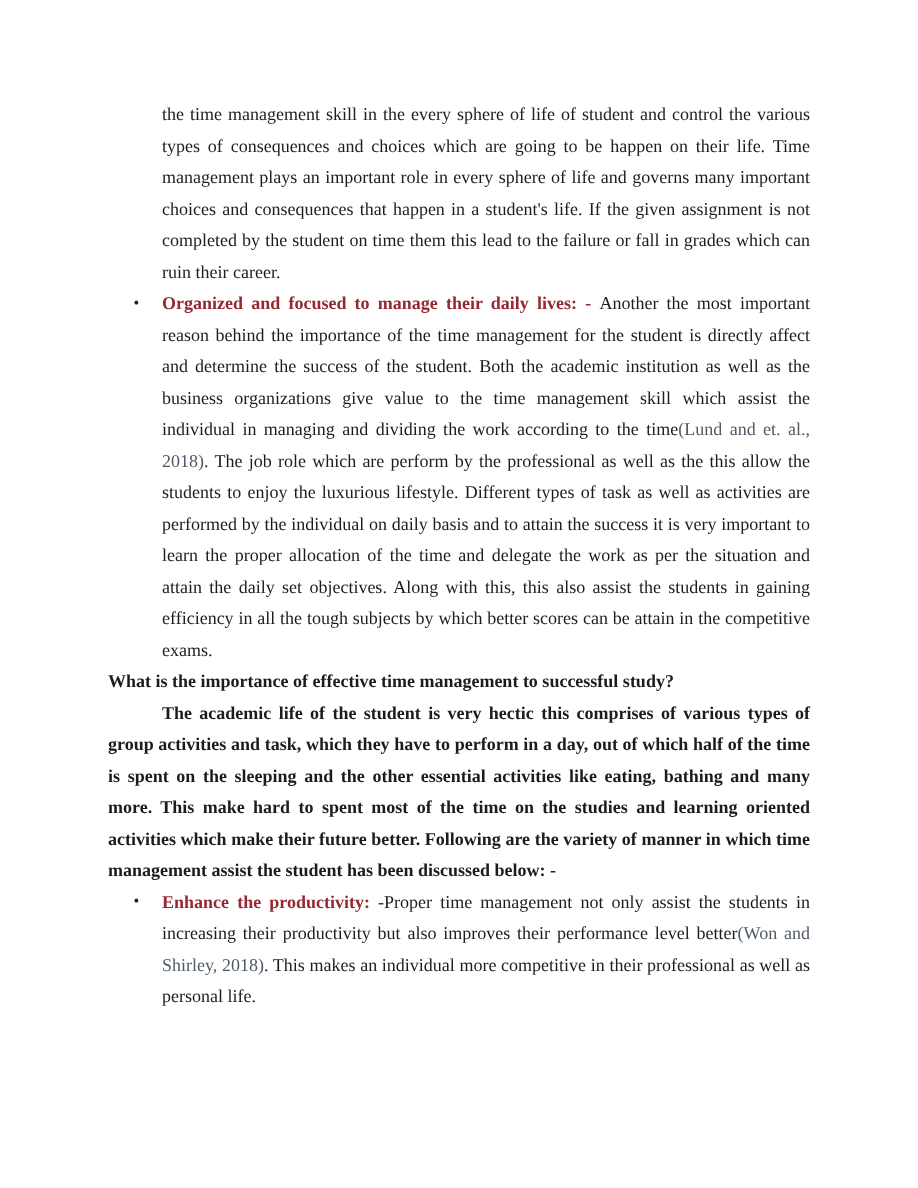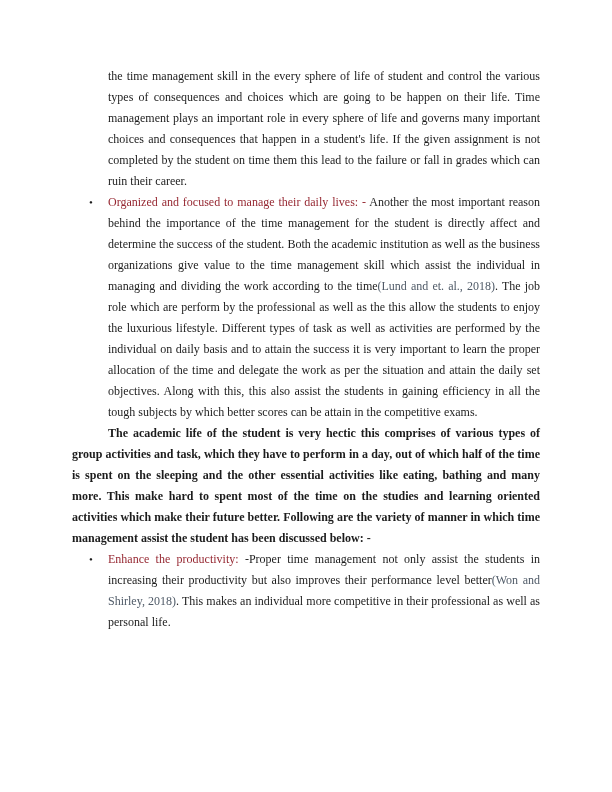--- a/index.html
+++ b/index.html
@@ -38,29 +38,30 @@
     top: 0;
     font-size: 11px;
     color: var(--text-color, #1c1c1c);
   }
   .block.heading {
     text-align: left;
     font-weight: bold;
   }
   .block.para { text-indent: 36px; font-weight: bold; }
   .seg-lead {
-    font-weight: normal;
+    font-weight: bold;
     color: var(--accent-red, #962832);
   }
   .seg-citation { color: var(--citation-color, #4f5a67); }
   .seg-normal { color: var(--text-color, #1c1c1c); }
 </style>
 </head>
 <body>
 
 <div class="page">
   <div class="content">
     <div class="block cont"><span class="seg-normal">the time management skill in the every sphere of life of student and control the various types of consequences and choices which are going to be happen on their life. Time management plays an important role in every sphere of life and governs many important choices and consequences that happen in a student's life. If the given assignment is not completed by the student on time them this lead to the failure or fall in grades which can ruin their career.</span></div>
     <div class="block bullet"><span class="marker">•</span><span class="seg-lead">Organized and focused to manage their daily lives: - </span><span class="seg-normal">Another the most important reason behind the importance of the time management for the student is directly affect and determine the success of the student. Both the academic institution as well as the business organizations give value to the time management skill which assist the individual in managing and dividing the work according to the time</span><span class="seg-citation">(Lund and et. al., 2018)</span><span class="seg-normal">. The job role which are perform by the professional as well as the this allow the students to enjoy the luxurious lifestyle. Different types of task as well as activities are performed by the individual on daily basis and to attain the success it is very important to learn the proper allocation of the time and delegate the work as per the situation and attain the daily set objectives. Along with this, this also assist the students in gaining efficiency in all the tough subjects by which  better scores can be attain in the competitive exams.</span></div>
+    <div class="block heading"><span class="seg-normal">What is the importance of effective time management to successful study?</span></div>
     <div class="block para"><span class="seg-normal">The academic life of the student is very hectic this comprises of various types of group activities and task, which they have to perform in a day, out of which half of the time is spent on the sleeping and the other essential activities like eating, bathing and many more. This make hard to spent most of the time on the studies and learning oriented activities which make their future better. Following are the variety of manner in which time management assist the student has been discussed below: -</span></div>
     <div class="block bullet"><span class="marker">•</span><span class="seg-lead">Enhance the productivity: </span><span class="seg-normal">-Proper time management not only assist the students in increasing their productivity but also improves their performance level better</span><span class="seg-citation">(Won and Shirley, 2018)</span><span class="seg-normal">. This makes an individual more competitive in their professional as well as personal life.</span></div>
   </div>
 </div>
 
 </body></html>

